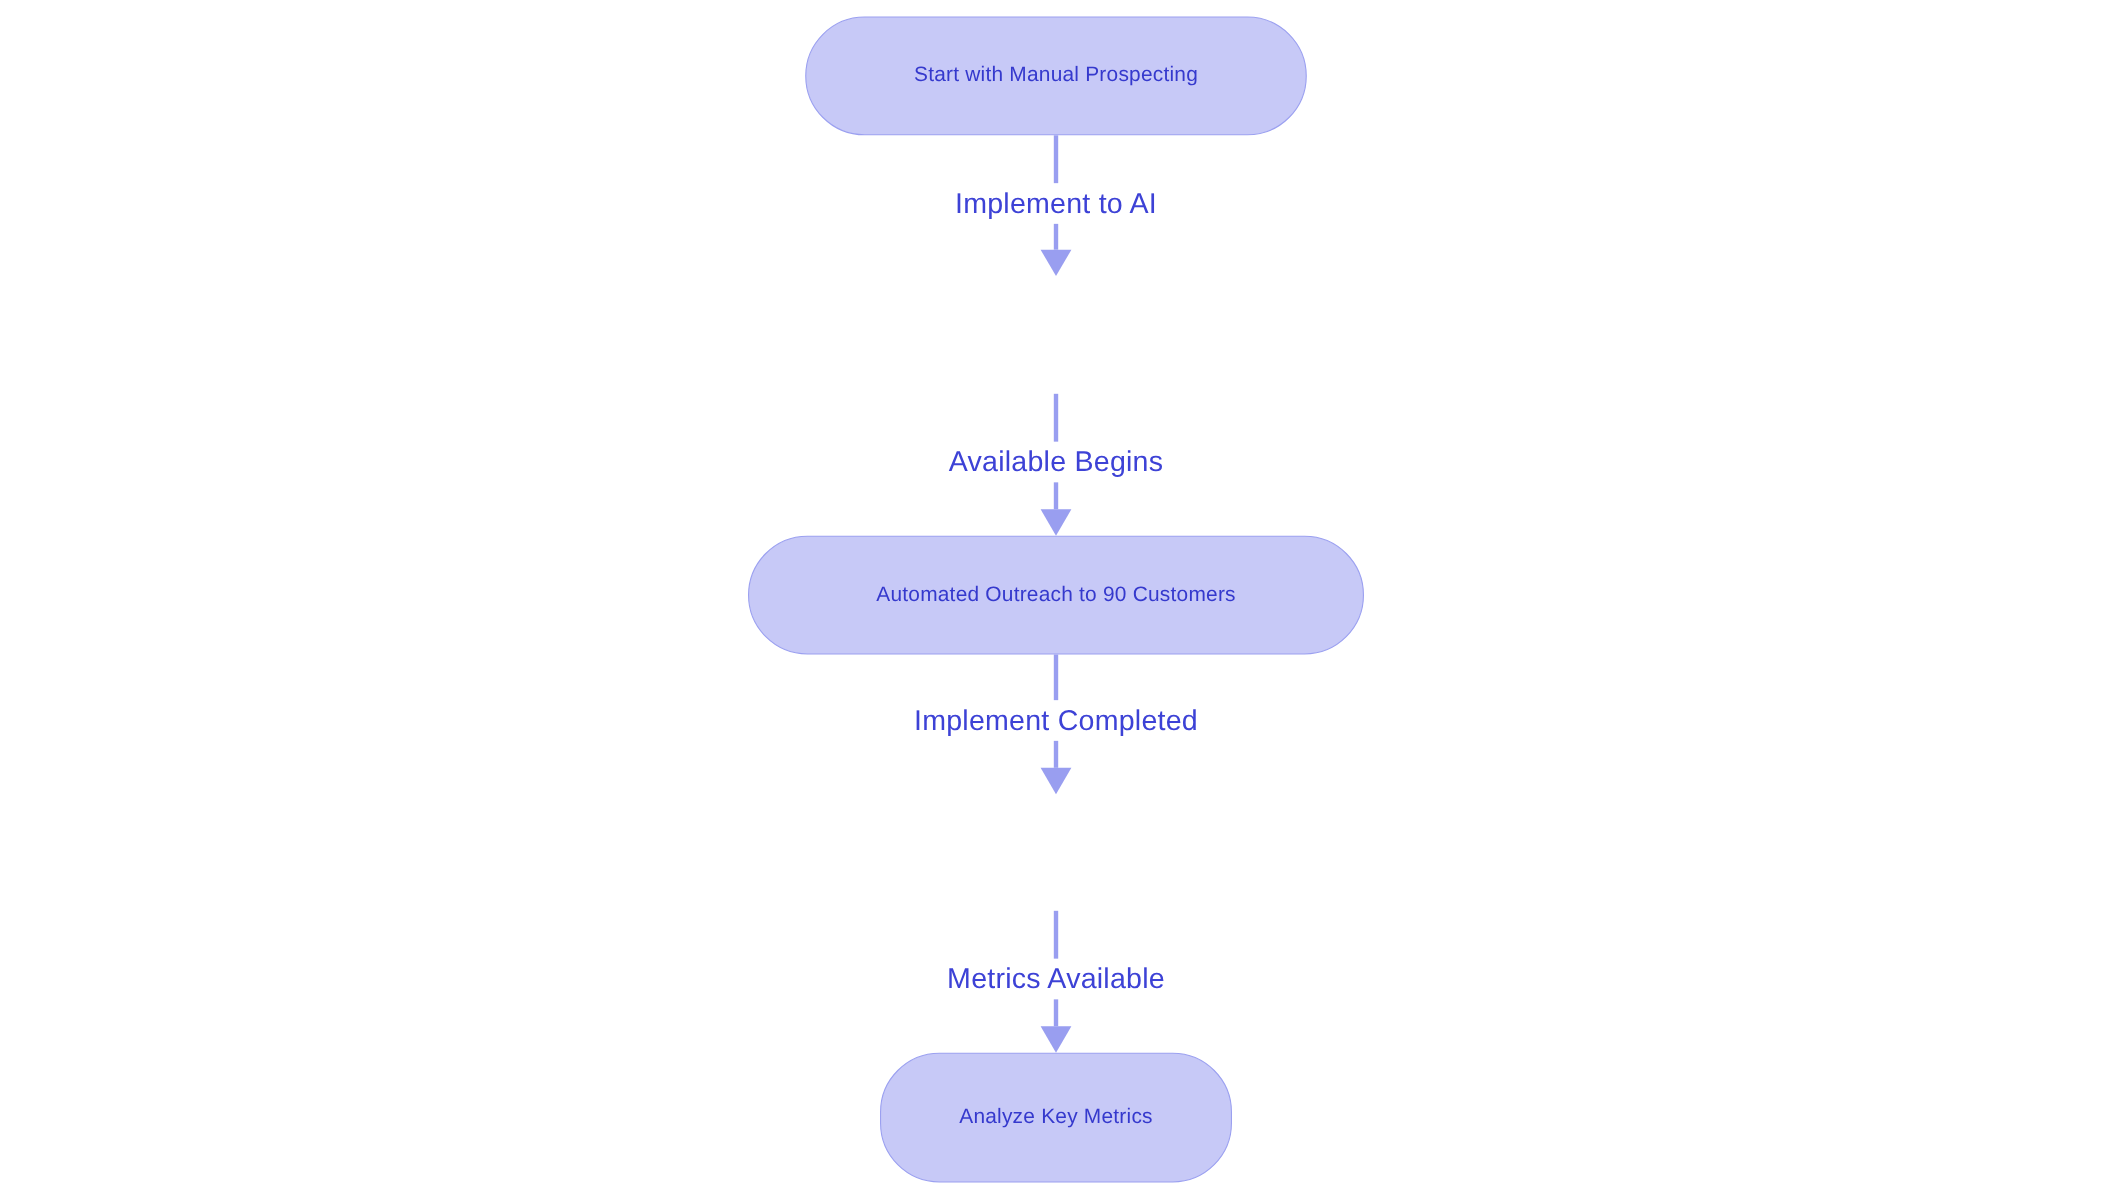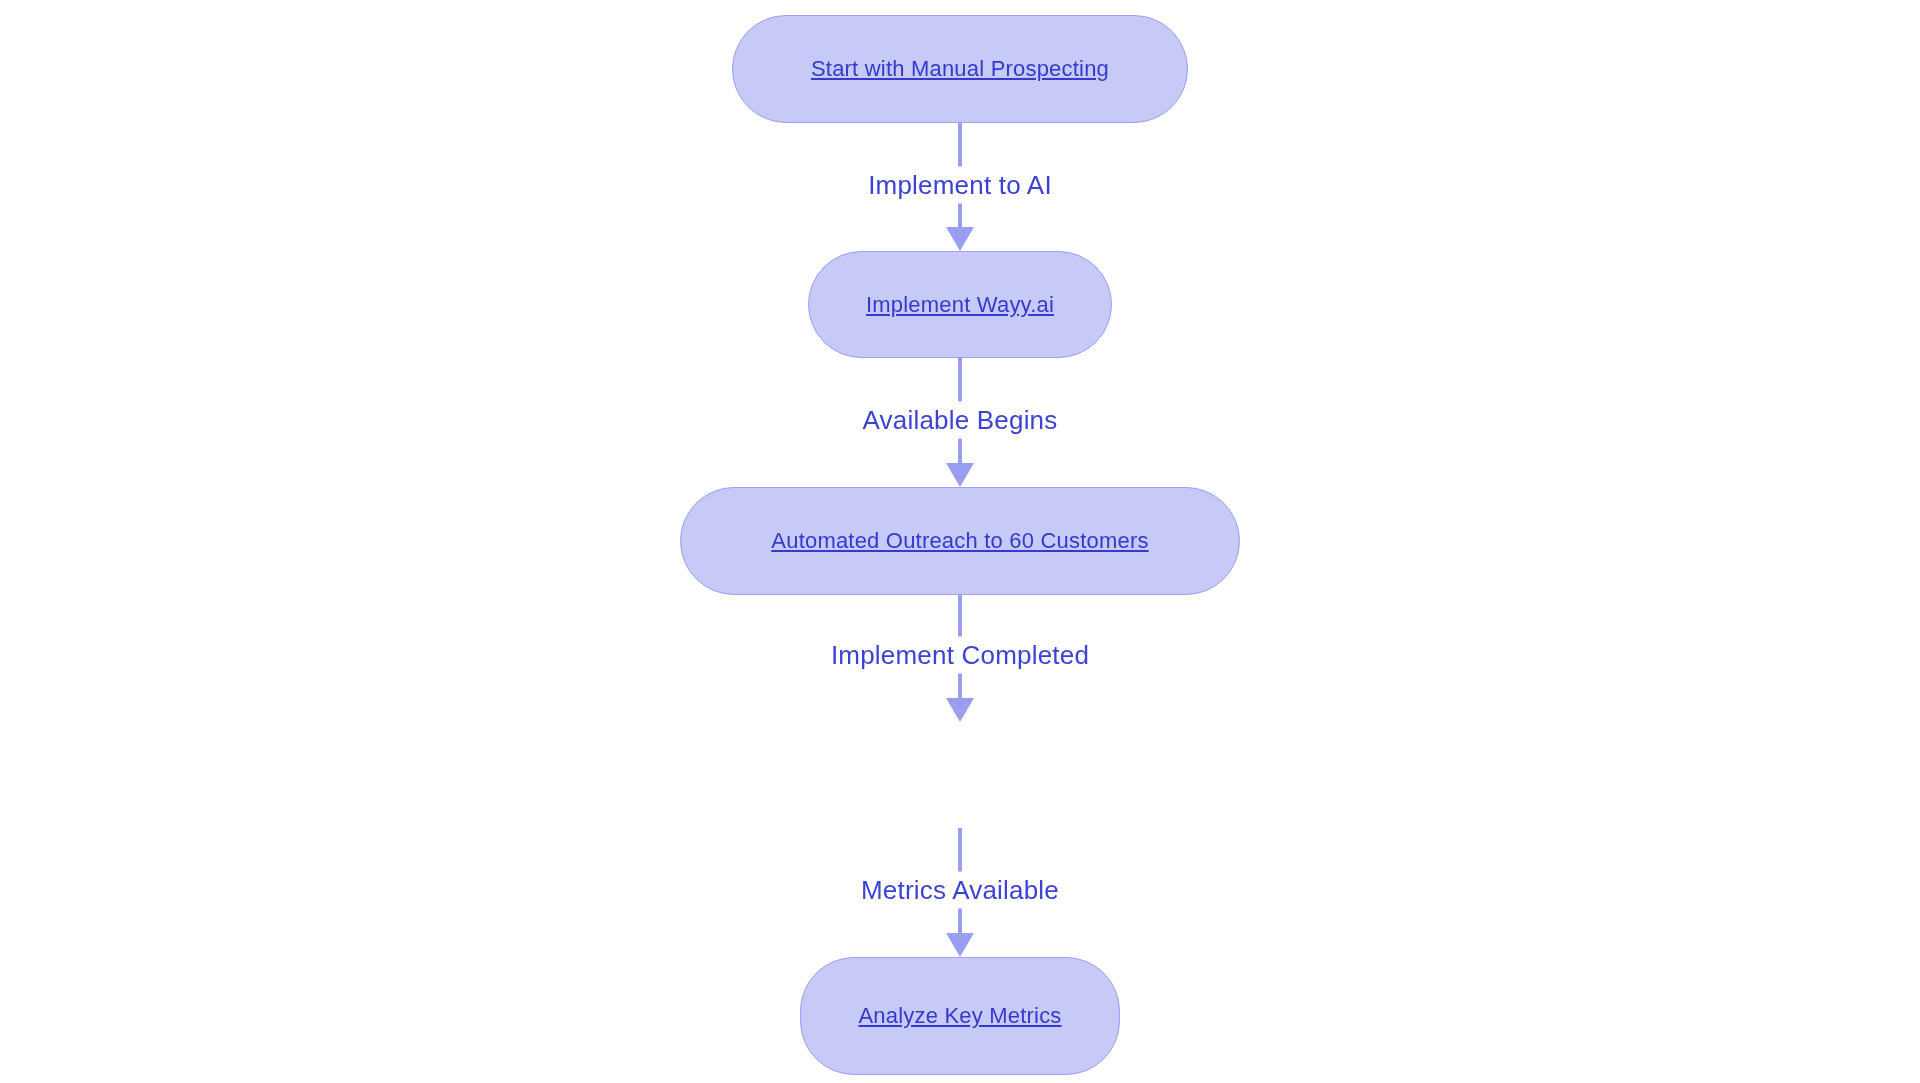--- a/index.html
+++ b/index.html
@@ -22,25 +22,24 @@
   }
   .flow-node{
     position:absolute;
     display:flex;
     align-items:center;
     justify-content:center;
     background:var(--node-fill);
     border:1.5px solid var(--node-border);
     border-radius:54px;
     color:var(--node-text);
-    font-size:22px;
+    font-size:19px;
     letter-spacing:0.2px;
     text-align:center;
     white-space:nowrap;
-    text-decoration:underline;
   }
   .edge-line{
     position:absolute;
     width:4px;
     background:var(--edge);
     left:958px;
   }
   .edge-arrowhead{
     position:absolute;
     width:0;height:0;
@@ -67,30 +66,27 @@
 <div class="canvas">
 
   <div class="flow-node" style="left:732px;top:15px;width:456px;height:108px;">
     <span>Start with Manual Prospecting</span>
   </div>
 
   <div class="edge-line" style="top:123px;height:104px;"></div>
   <div class="edge-arrowhead" style="top:227px;"></div>
   <div class="edge-label" style="top:185px;">Implement to AI</div>
 
-  <div class="flow-node" style="left:808px;top:251px;width:304px;height:107px;">
-    <span>Implement Wayy.ai</span>
-  </div>
 
   <div class="edge-line" style="top:358px;height:105px;"></div>
   <div class="edge-arrowhead" style="top:463px;"></div>
   <div class="edge-label" style="top:420px;">Available Begins</div>
 
   <div class="flow-node" style="left:680px;top:487px;width:560px;height:108px;">
-    <span>Automated Outreach to 60 Customers</span>
+    <span>Automated Outreach to 90 Customers</span>
   </div>
 
   <div class="edge-line" style="top:595px;height:103px;"></div>
   <div class="edge-arrowhead" style="top:698px;"></div>
   <div class="edge-label" style="top:655px;">Implement Completed</div>
 
 
   <div class="edge-line" style="top:828px;height:105px;"></div>
   <div class="edge-arrowhead" style="top:933px;"></div>
   <div class="edge-label" style="top:890px;">Metrics Available</div>

